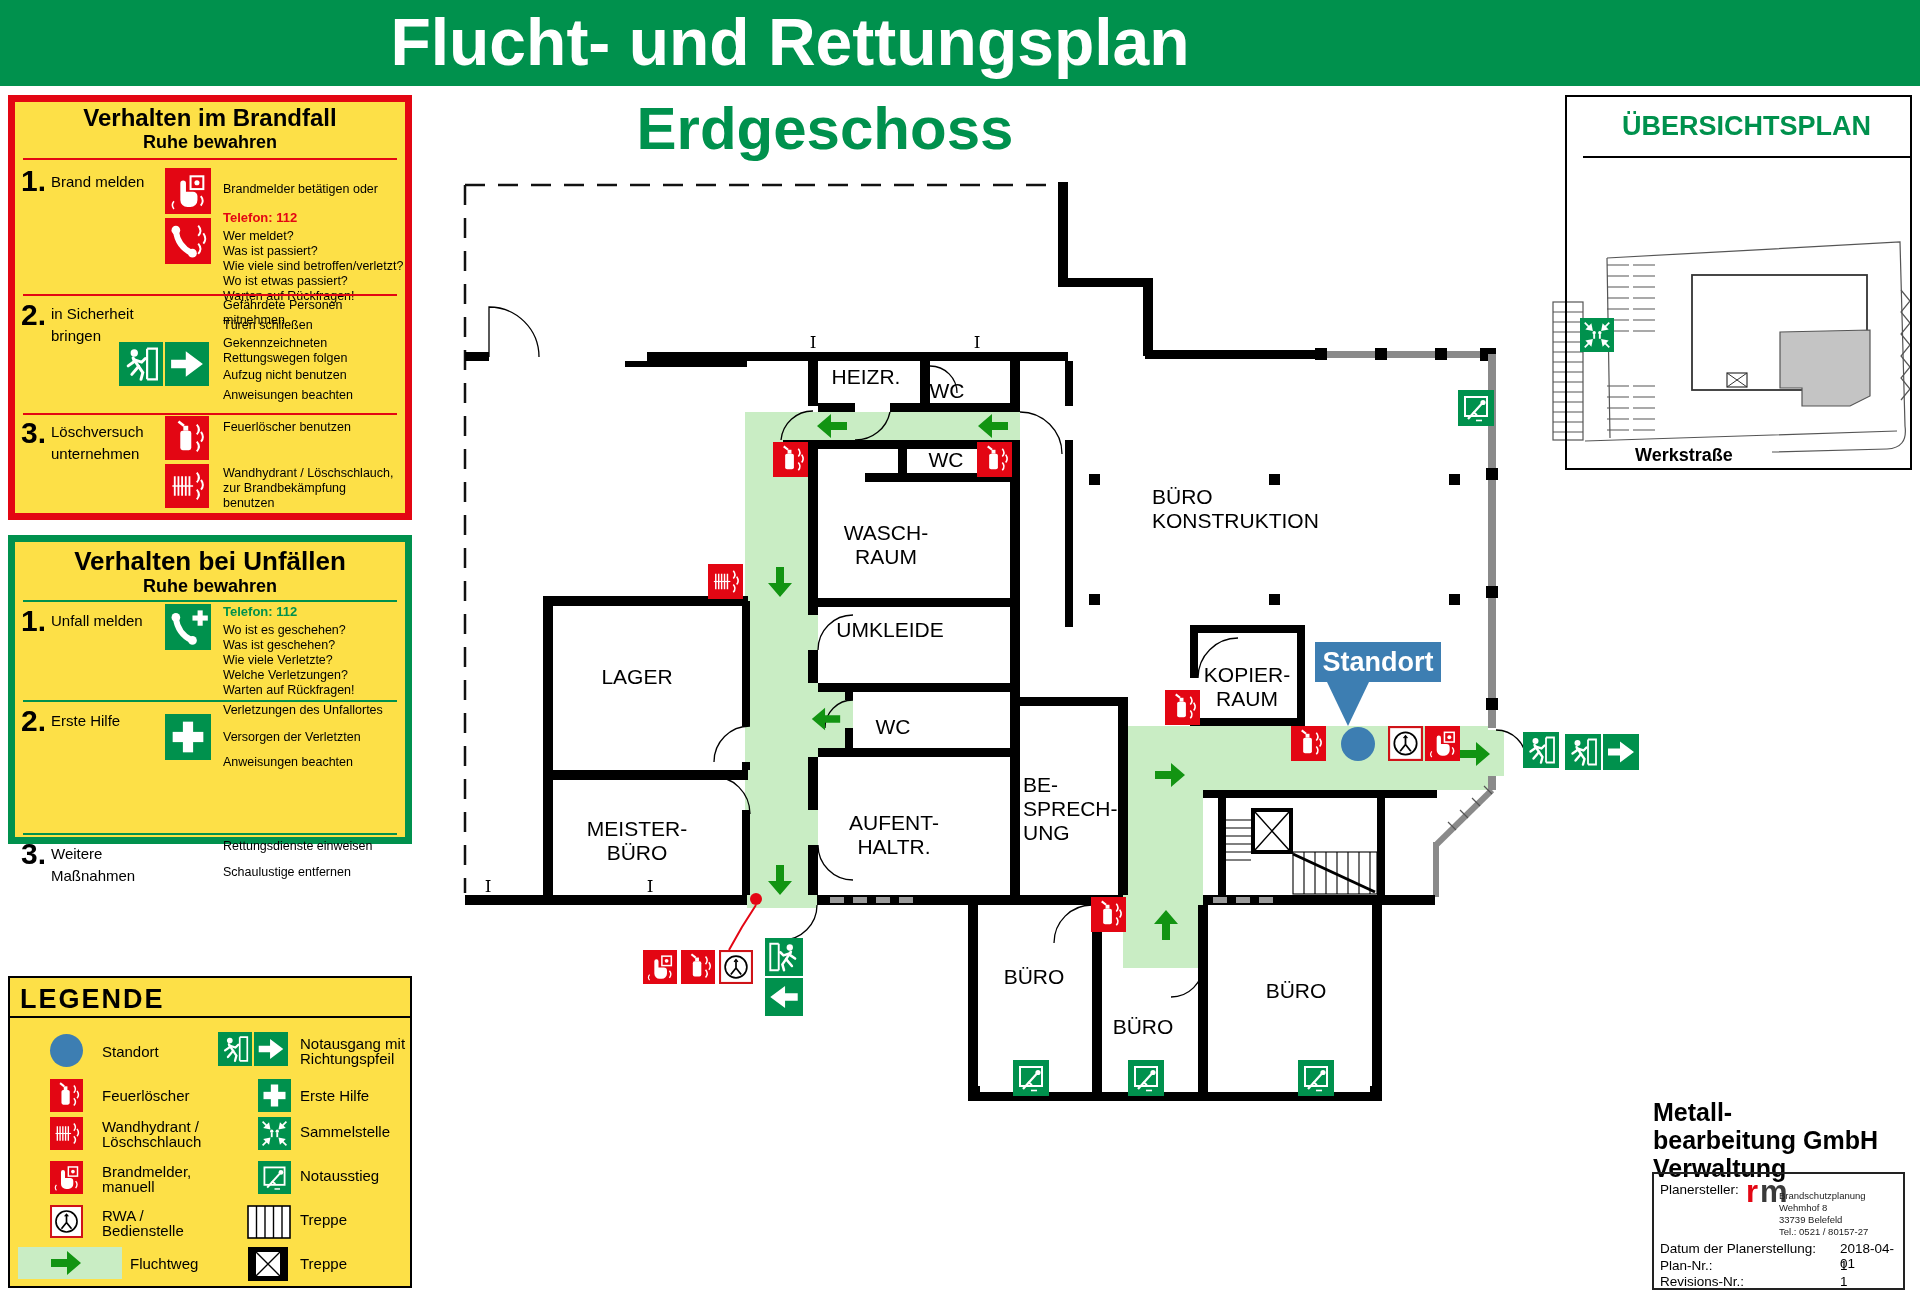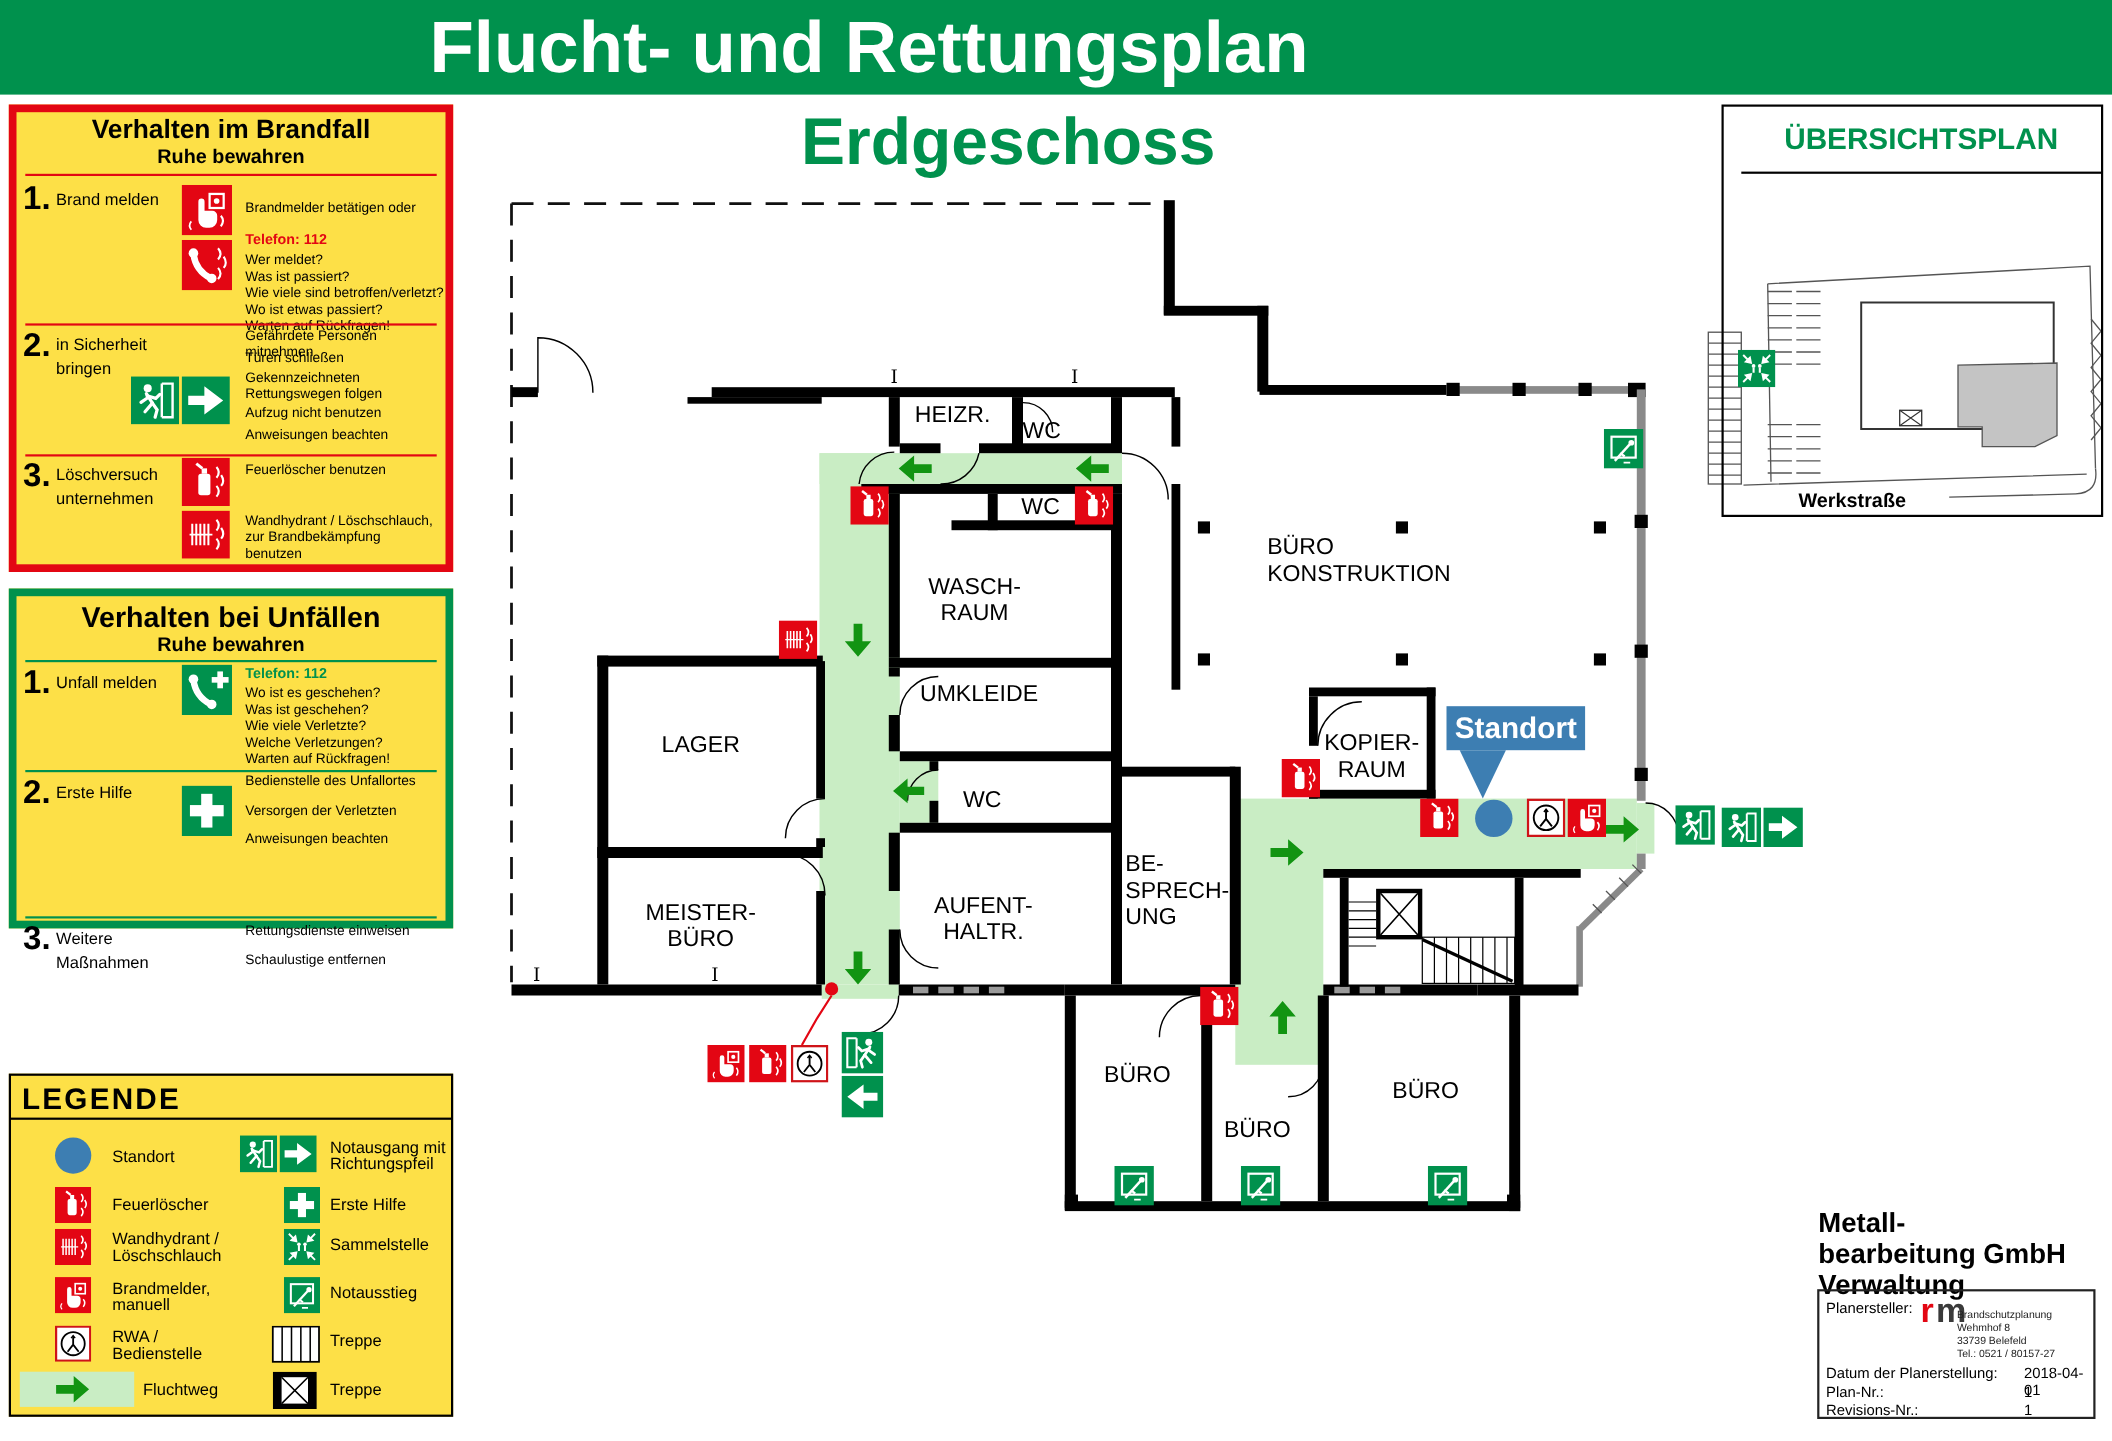--- a/index.html
+++ b/index.html
@@ -15,21 +15,21 @@
   .sg{fill:var(--green)} .rd{fill:var(--red)}
   .wl{fill:#000} .gw{fill:#8a8a8a}
   .route{fill:var(--route)}
   .arr{fill:var(--arrow)}
   .door{stroke:#000;stroke-width:1.3;fill:none}
   .thin{stroke:#555;stroke-width:1.2;fill:none}
   .lbl{font-size:21px;fill:#000}
   
   .banner{left:0;top:0;width:1920px;height:86px;background:var(--green)}
   .banner-title{left:0;top:0;width:1580px;height:86px;line-height:84px;color:#fff;font-size:66px;font-weight:bold;text-align:center}
-  .floor-title{left:545px;top:94px;width:560px;font-size:60px;font-weight:bold;color:var(--green);text-align:right}
+  .floor-title{left:545px;top:94px;width:560px;font-size:60px;font-weight:bold;color:var(--green);text-align:center}
   
   .panel{left:8px;width:404px;background:#fde047}
   .panel-red{top:95px;height:425px;border:7px solid var(--red)}
   .panel-green{top:535px;height:309px;border:7px solid var(--green)}
   .panel-legend{top:976px;height:312px;border:2px solid #000}
   .p-title{left:0;right:0;text-align:center;font-weight:bold}
   .divR{left:8px;right:8px;border-top:2px solid var(--red)}
   .divG{left:8px;right:8px;border-top:2px solid var(--green)}
   .num{font-size:30px;font-weight:bold}
   .slabel{font-size:15px}
@@ -238,21 +238,21 @@
   <div class="abs itxt" style="left:208px;top:111px">Wie viele Verletzte?</div>
   <div class="abs itxt" style="left:208px;top:126px">Welche Verletzungen?</div>
   <div class="abs itxt" style="left:208px;top:141px">Warten auf Rückfragen!</div>
 
   <div class="abs divG" style="top:158px"></div>
   <span class="abs num" style="left:6px;top:162px">2.</span>
   <span class="abs slabel" style="left:36px;top:170px">Erste Hilfe</span>
   <svg class="abs" style="left:150px;top:172px" width="46" height="46">
       <use href="#sym-aid" width="46" height="46"></use>
     </svg>
-  <div class="abs itxt" style="left:208px;top:161px">Bedienstelle des Unfallortes</div>
+  <div class="abs itxt" style="left:208px;top:161px">Verletzungen des Unfallortes</div>
   <div class="abs itxt" style="left:208px;top:188px">Versorgen der Verletzten</div>
   <div class="abs itxt" style="left:208px;top:213px">Anweisungen beachten</div>
 
   <div class="abs divG" style="top:291px"></div>
   <span class="abs num" style="left:6px;top:295px">3.</span>
   <span class="abs slabel" style="left:36px;top:303px">Weitere</span>
   <span class="abs slabel" style="left:36px;top:325px">Maßnahmen</span>
   <div class="abs itxt" style="left:208px;top:297px">Rettungsdienste einweisen</div>
   <div class="abs itxt" style="left:208px;top:323px">Schaulustige entfernen</div>
 </div>

